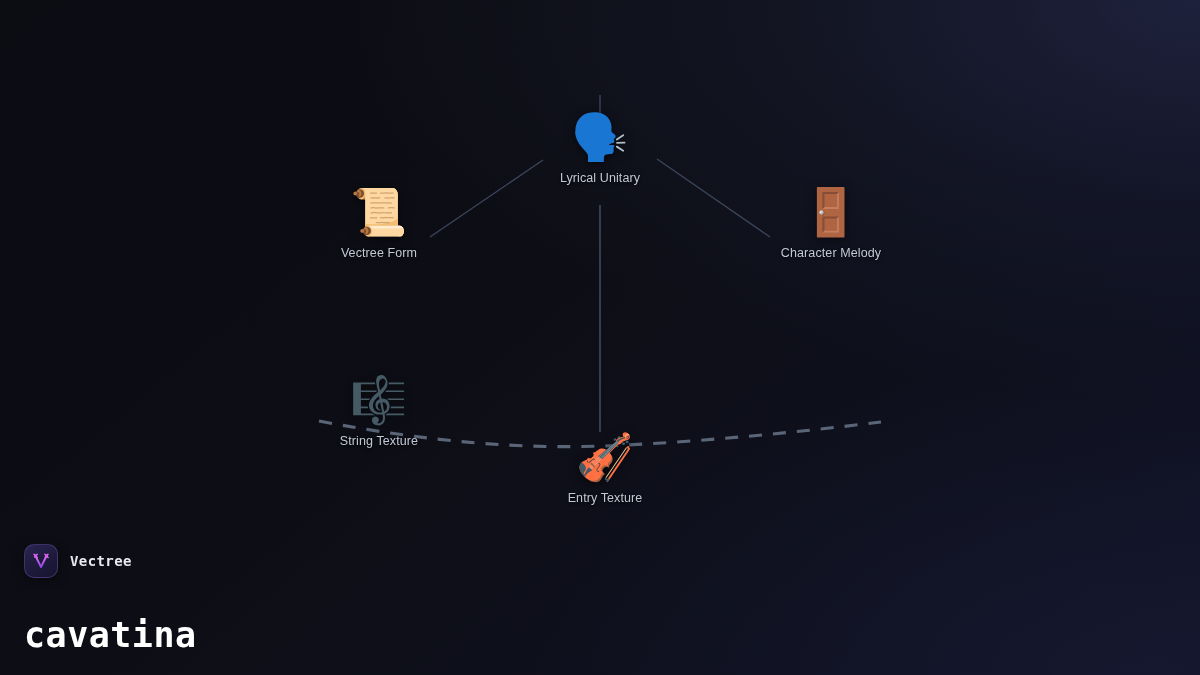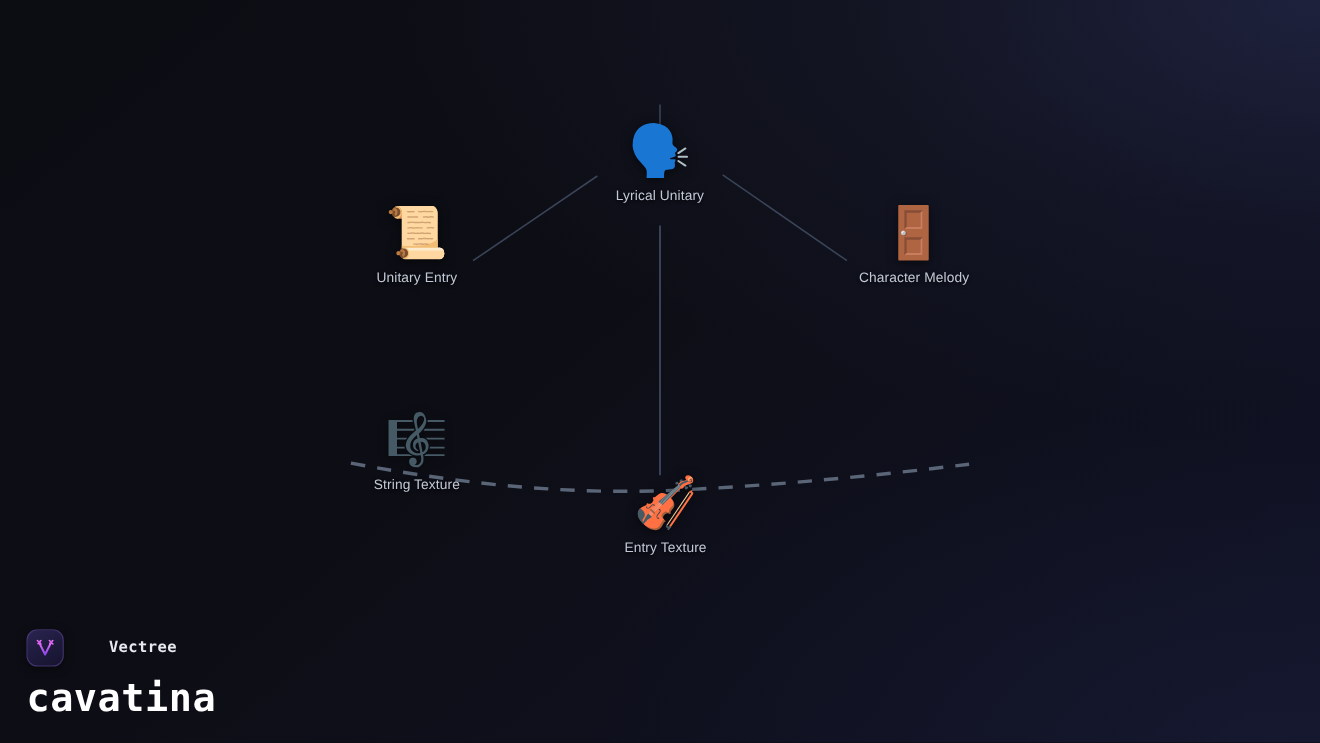--- a/index.html
+++ b/index.html
@@ -90,29 +90,29 @@
     box-shadow:0 2px 8px rgba(0,0,0,0.5);
   }
   #logo-mark svg { display:block; }
 
   #brand-name {
     font-family:"DejaVu Sans Mono", monospace;
     font-size:14px;
     font-weight:bold;
     letter-spacing:0.4px;
     color:#e8eaf0;
-    margin-left:29px;
   }
   #page-title {
     font-family:"DejaVu Sans Mono", monospace;
     font-size:35px;
     font-weight:bold;
     letter-spacing:0.5px;
     color:#ffffff;
     line-height:40px;
+    margin-top:28px;
   }
   #footer-url {
     font-family:"DejaVu Sans Mono", monospace;
     font-size:13px;
     letter-spacing:0.2px;
     color:#7d838f;
     padding-bottom:6px;
   }
 </style>
 </head>
@@ -128,21 +128,21 @@
     <path d="M 319 421 C 430 442, 520 449, 605 446 C 700 442, 800 432, 881 422" fill="none" stroke="#5a6678" stroke-width="3.1" stroke-dasharray="13 11" stroke-linecap="butt"></path>
   </svg>
 
   <div class="node" style="left:600px; top:148px;">
     <div class="node-glyph">🗣️</div>
     <div class="node-label">Lyrical Unitary</div>
   </div>
 
   <div class="node" style="left:379px; top:223px;">
     <div class="node-glyph">📜</div>
-    <div class="node-label">Unitary Entry</div>
+    <div class="node-label">Vectree Form</div>
   </div>
 
   <div class="node" style="left:831px; top:223px;">
     <div class="node-glyph">🚪</div>
     <div class="node-label">Character Melody</div>
   </div>
 
   <div class="node" style="left:379px; top:411px;">
     <div class="node-glyph muted">🎼</div>
     <div class="node-label">String Texture</div>

